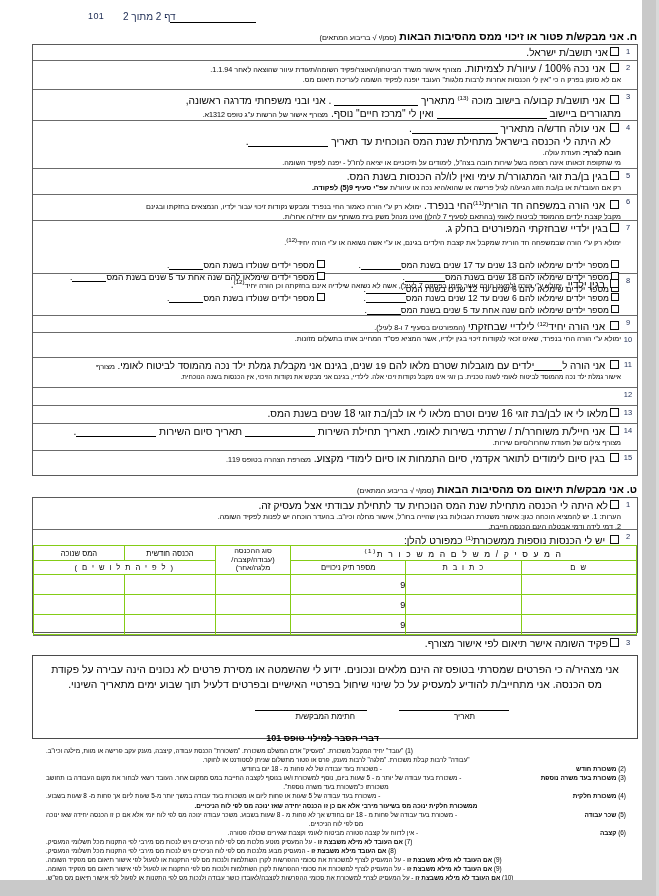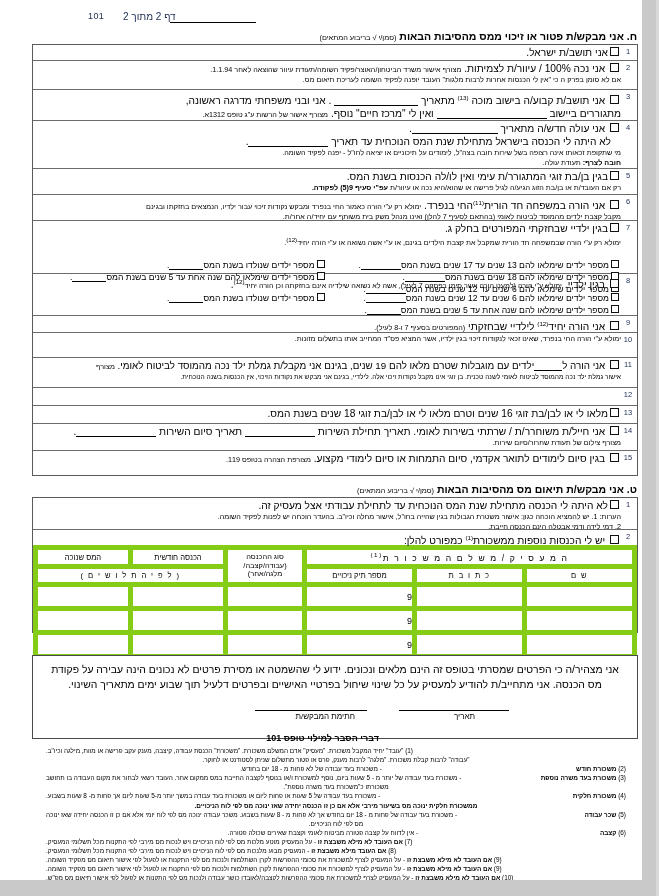--- a/index.html
+++ b/index.html
@@ -37,21 +37,21 @@
   .u{display:inline-block;border-bottom:1px solid #000;vertical-align:-2px;}
   .cb{display:inline-block;width:7px;height:7px;border:1px solid #111;vertical-align:0px;margin:0 2px;background:#fff;}
   sup{font-size:6.2px;vertical-align:super;}
 
   
   .kidline{font-size:8.6px;line-height:12px;color:#000;}
   .kidline .cb{width:6px;height:6px;}
 
   
   table.sal{border-collapse:collapse;width:100%;table-layout:fixed;direction:rtl;}
-  table.sal td,table.sal th{border:5px solid #84cc16;padding:0;font-weight:normal;}
+  table.sal td,table.sal th{border:1px solid #84cc16;padding:0;font-weight:normal;}
   .th1{font-size:8.6px;letter-spacing:1.6px;font-weight:bold;text-align:center;height:14px;}
   .th2{font-size:7.6px;text-align:center;height:13px;}
   .th2.sp{letter-spacing:1.4px;}
   .th-stack{font-size:7.4px;text-align:center;line-height:8.6px;padding:1px 0;}
   .cellrow td{height:19px;}
   .nine{font-size:9px;text-align:right;padding-right:4px;color:#000;}
 
   
   .declbox{position:absolute;left:32px;width:606px;border:1.6px solid #4a4a4a;box-sizing:border-box;background:#fff;padding:6px 10px 4px 10px;}
   .decl-t{font-size:10.4px;line-height:15px;text-align:center;color:#000;}
@@ -133,25 +133,25 @@
         <div class="rowbody">
           <div class="ln1">
             <span class="cb"></span>
             <span>אני עולה חדש/ה מתאריך</span>
             <span class="u" style="width:86px;"></span>.
           </div>
           <div class="ln1" style="padding-right:10px;">
             <span>לא היתה לי הכנסה בישראל מתחילת שנת המס הנוכחית עד תאריך</span>
             <span class="u" style="width:80px;"></span>.
           </div>
-          <div class="note">מי שתקופת זכאותו אינה רצופה בשל שירות חובה בצה"ל, לימודים על תיכוניים או יציאה לחו"ל - יפנה לפקיד השומה.</div>
           <div class="note">
             <b>חובה לצרף:</b>
             <span>תעודת עולה.</span>
           </div>
+          <div class="note">מי שתקופת זכאותו אינה רצופה בשל שירות חובה בצה"ל, לימודים על תיכוניים או יציאה לחו"ל - יפנה לפקיד השומה.</div>
         </div>
       </div>
 
       <div class="row" style="height:26px;">
         <div class="rownum">5</div>
         <div class="rowbody">
           <div class="ln1"><span class="cb"></span><span>בגין בן/בת זוגי המתגורר/ת עימי ואין לו/לה הכנסות בשנת המס.</span></div>
           <div class="note">
             <span>רק אם העובד/ת או בן/בת הזוג הגיע/ה לגיל פרישה או שהוא/היא נכה או עיוור/ת </span><b>עפ"י סעיף 9(5) לפקודה.</b>
           </div>

